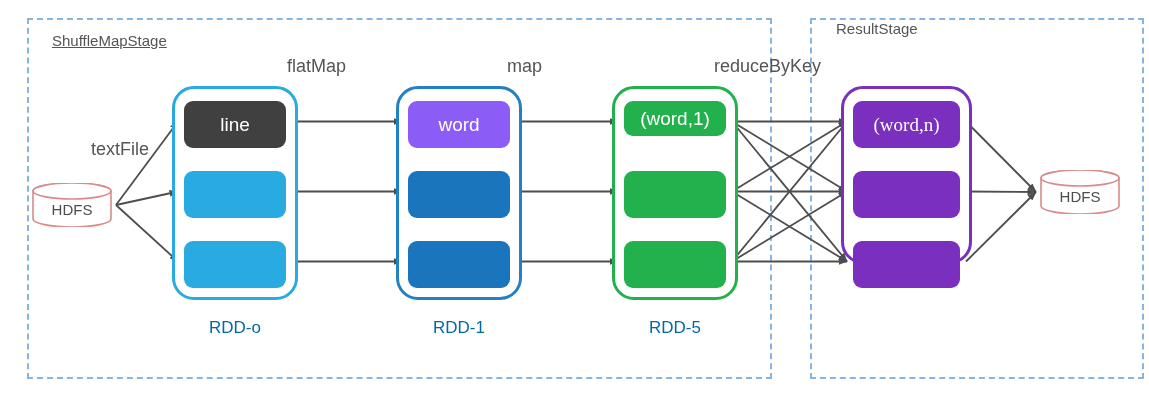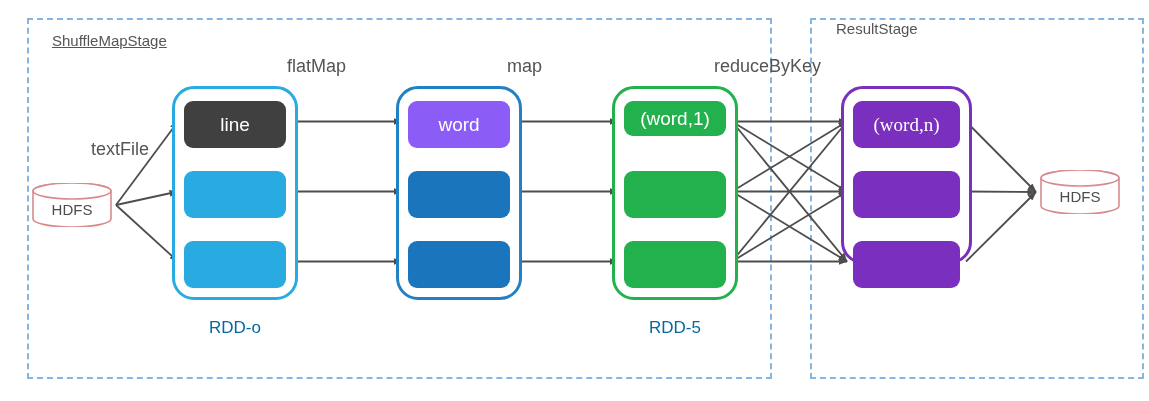--- a/index.html
+++ b/index.html
@@ -94,20 +94,21 @@
     <div class="part p2" id="rdd-2-p1" style="left: 9px; right: 9px; width: 102px; top: 82px; height: 47px; background: rgb(34, 177, 76);"></div>
     <div class="part p2" id="rdd-2-p2" style="left: 9px; right: 9px; width: 102px; top: 152px; height: 47px; background: rgb(34, 177, 76);"></div>
   </div>
   <div class="rdd-container rdd-c3" id="rdd-3" style="left: 841px; top: 86px; width: 131px; height: 178px; border-color: rgb(123, 47, 190); font-family: Liberation Serif, serif;">
     <div class="part p3" id="rdd-3-p0" style="left: 9px; right: 9px; width: 107px; top: 12px; height: 47px; background: rgb(123, 47, 190);">(word,n)</div>
     <div class="part p3" id="rdd-3-p1" style="left: 9px; right: 9px; width: 107px; top: 82px; height: 47px; background: rgb(123, 47, 190);"></div>
     <div class="part p3" id="rdd-3-p2" style="left: 9px; right: 9px; width: 107px; top: 152px; height: 47px; background: rgb(123, 47, 190);"></div>
   </div>
 
   <div class="rdd-name" id="rdd-name-0" style="left: 172px; top: 318px; width: 126px;">RDD-o</div>
+  <div class="rdd-name" id="rdd-name-1" style="left: 396px; top: 318px; width: 126px;">RDD-1</div>
   <div class="rdd-name" id="rdd-name-2" style="left: 612px; top: 318px; width: 126px;">RDD-5</div>
 
   <svg class="hdfs" id="hdfs-svg-0" width="80" height="44" viewBox="0 0 80 44" style="left: 32px; top: 183px;">
       <path d="M1,8 a39,8 0 0 1 78,0 L79,36 a39,8 0 0 1 -78,0 Z" fill="#ffffff" stroke="#d98b8b" stroke-width="1.6"></path>
       <ellipse cx="40" cy="8" rx="39" ry="8" fill="#ffffff" stroke="#d98b8b" stroke-width="1.6"></ellipse>
     </svg>
   <div class="hdfs-label" id="hdfs-label-0" style="left: 32px; top: 191px; width: 80px; height: 36px;">HDFS</div>
 
   <svg class="hdfs" id="hdfs-svg-1" width="80" height="44" viewBox="0 0 80 44" style="left: 1040px; top: 170px;">
       <path d="M1,8 a39,8 0 0 1 78,0 L79,36 a39,8 0 0 1 -78,0 Z" fill="#ffffff" stroke="#d98b8b" stroke-width="1.6"></path>

